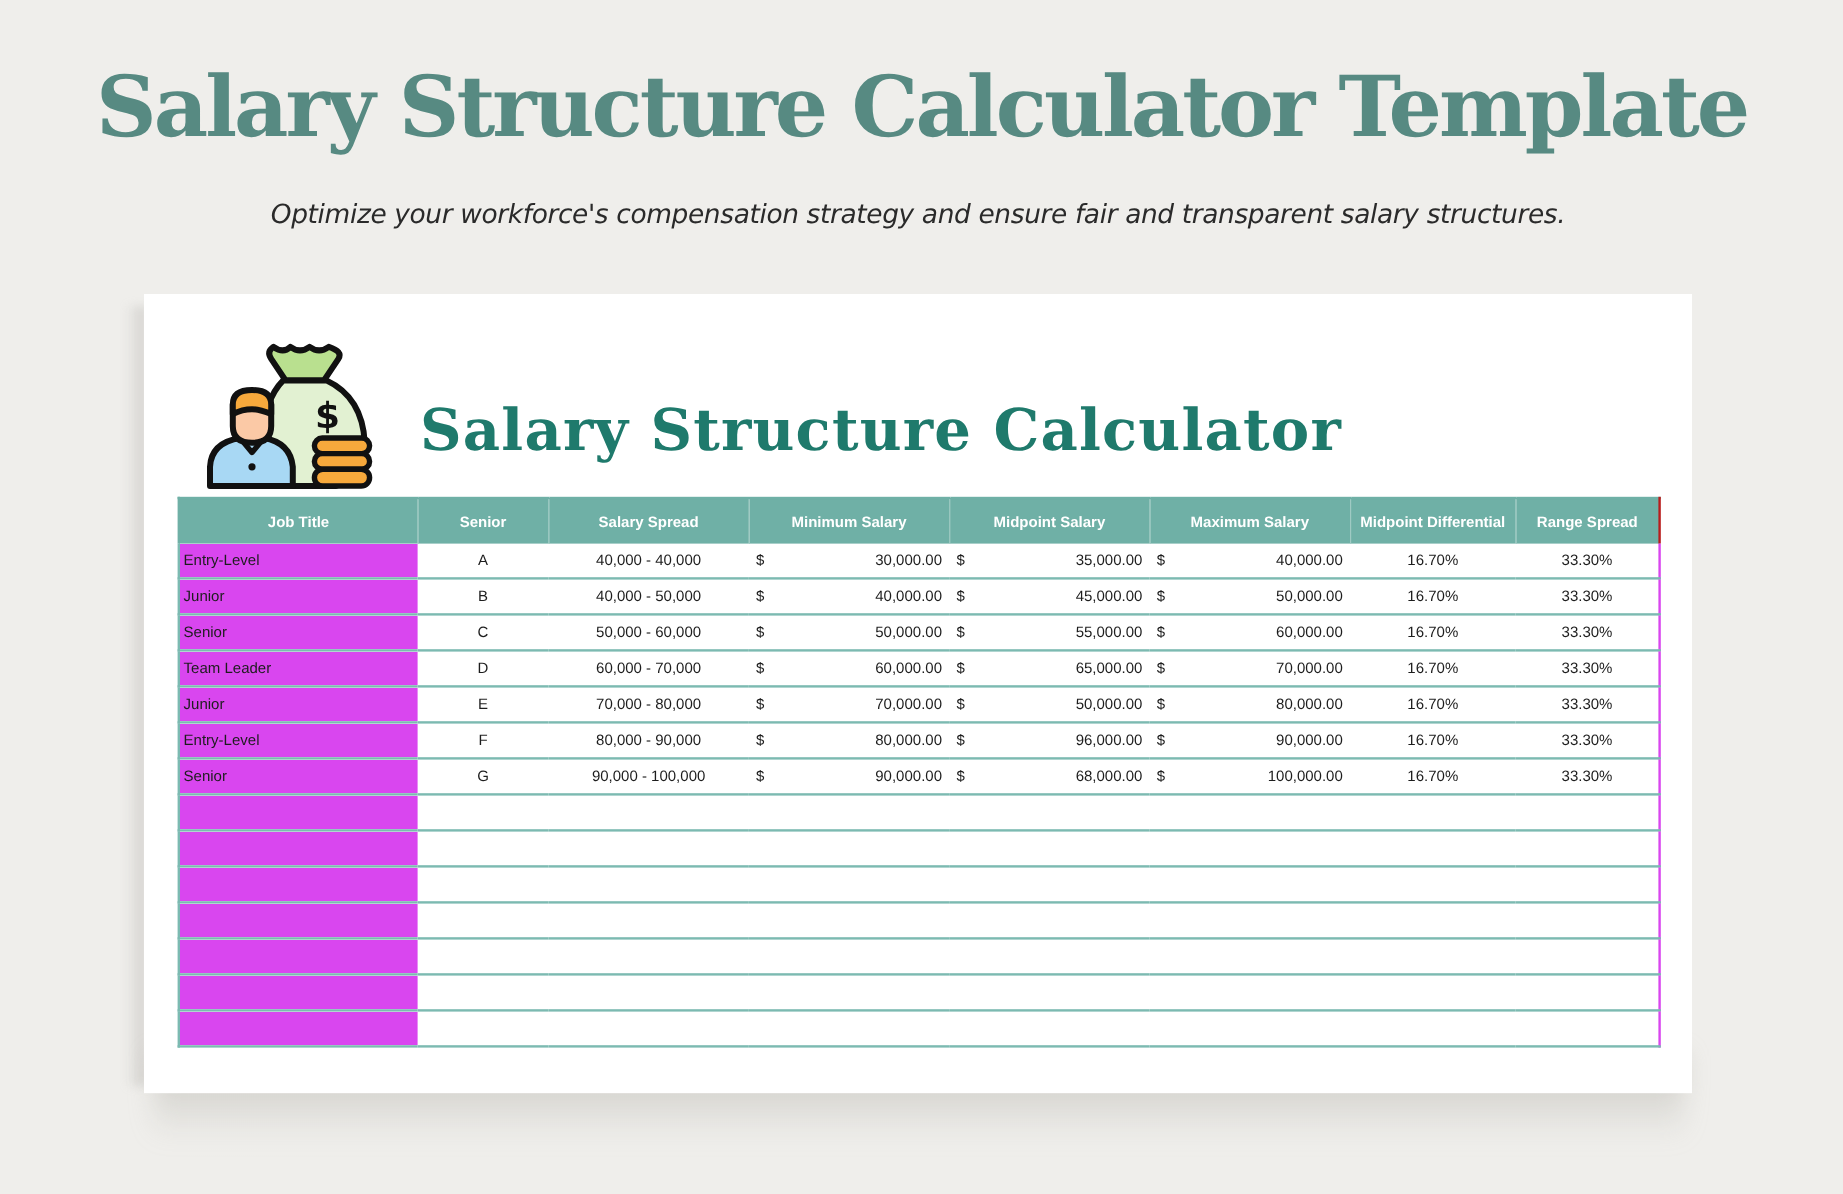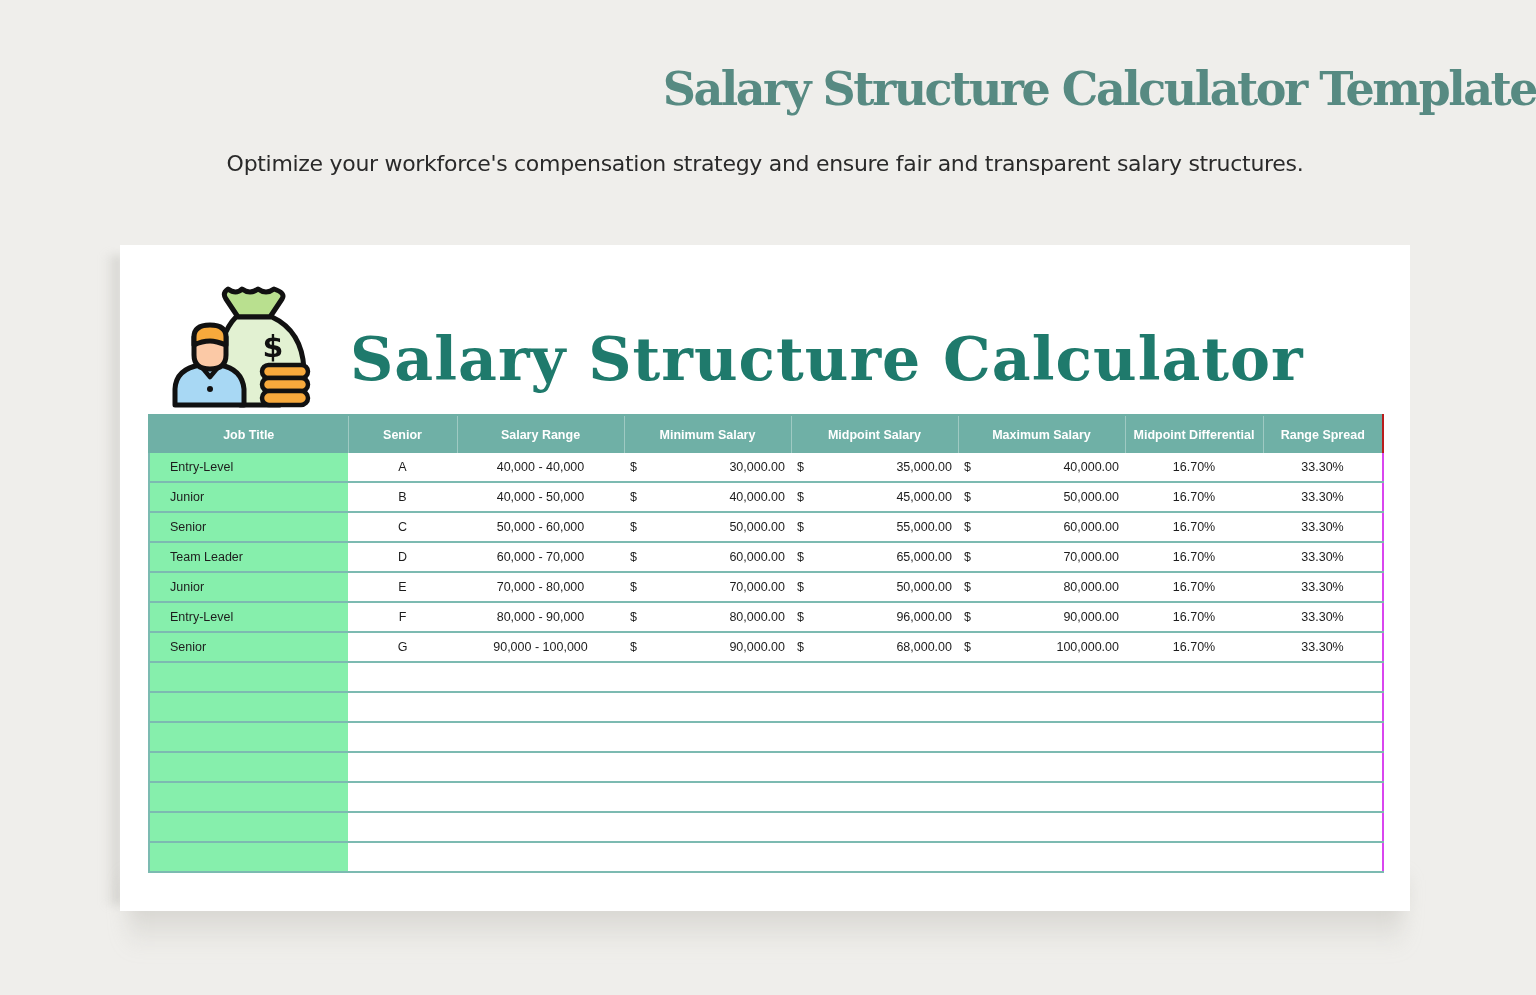--- a/index.html
+++ b/index.html
@@ -12,39 +12,40 @@
     background: #efeeeb;
     position: relative;
     overflow: hidden;
     font-family: "Liberation Sans", sans-serif;
   }
   .main-title {
     position: absolute;
     left: 0;
     top: 44px;
     width: 1536px;
-    text-align: right;
+    text-align: center;
     font-family: "DejaVu Serif", serif;
     font-weight: bold;
-    font-size: 46px;
+    font-size: 70px;
     letter-spacing: -2.5px;
     color: #578a82;
     line-height: 90px;
   }
   .subtitle {
     position: absolute;
     left: 0;
-    top: 148px;
+    top: 164px;
     width: 1530px;
     text-align: center;
     font-family: "DejaVu Sans", sans-serif;
     font-size: 22px;
     color: #2a2a2a;
     line-height: 32px;
     letter-spacing: -0.3px;
+    font-style: italic;
   }
   .sheet-shadow {
     position: absolute;
     left: 128px;
     top: 880px;
     width: 1275px;
     height: 70px;
     background: linear-gradient(to bottom, rgba(170,168,160,0.55), rgba(200,198,192,0.0));
     filter: blur(10px);
   }
@@ -71,21 +72,21 @@
     top: 285px;
     width: 142px;
     height: 125px;
   }
   .sheet-title {
     position: absolute;
     left: 350px;
     top: 330px;
     font-family: "DejaVu Serif", serif;
     font-weight: bold;
-    font-size: 60px;
+    font-size: 48px;
     color: #1f7a6c;
     letter-spacing: 1px;
     line-height: 58px;
   }
   .table-wrap {
     position: absolute;
     left: 148px;
     top: 414px;
     width: 1124px;
   }
@@ -115,23 +116,23 @@
     border-left: 2px solid #6fb0a6;
   }
   table.grid td {
     height: 28px;
     padding: 0 6px;
     border-bottom: 2.5px solid #7cbab1;
     white-space: nowrap;
     overflow: hidden;
   }
   table.grid td:first-child {
-    background: #86efac;
+    background: #d946ef;
     border-left: 2px solid #7cbab1;
-    padding-left: 20px;
+    padding-left: 3px;
   }
   table.grid td:last-child {
     border-right: 2px solid #d946ef;
   }
   td.center { text-align: center; }
   td.money { padding: 0 6px; }
   .money-inner {
     display: flex;
     justify-content: space-between;
   }
@@ -181,21 +182,21 @@
       <col style="width:167px">
       <col style="width:167px">
       <col style="width:167px">
       <col style="width:138px">
       <col style="width:120px">
     </colgroup>
     <thead>
       <tr>
         <th>Job Title</th>
         <th>Senior</th>
-        <th>Salary Range</th>
+        <th>Salary Spread</th>
         <th>Minimum Salary</th>
         <th>Midpoint Salary</th>
         <th>Maximum Salary</th>
         <th>Midpoint Differential</th>
         <th>Range Spread</th>
       </tr>
     </thead>
     <tbody id="tbody">
         <tr>
           <td>Entry-Level</td>

